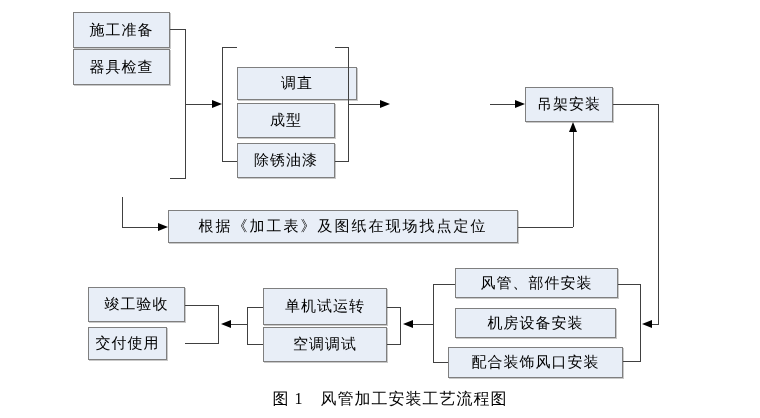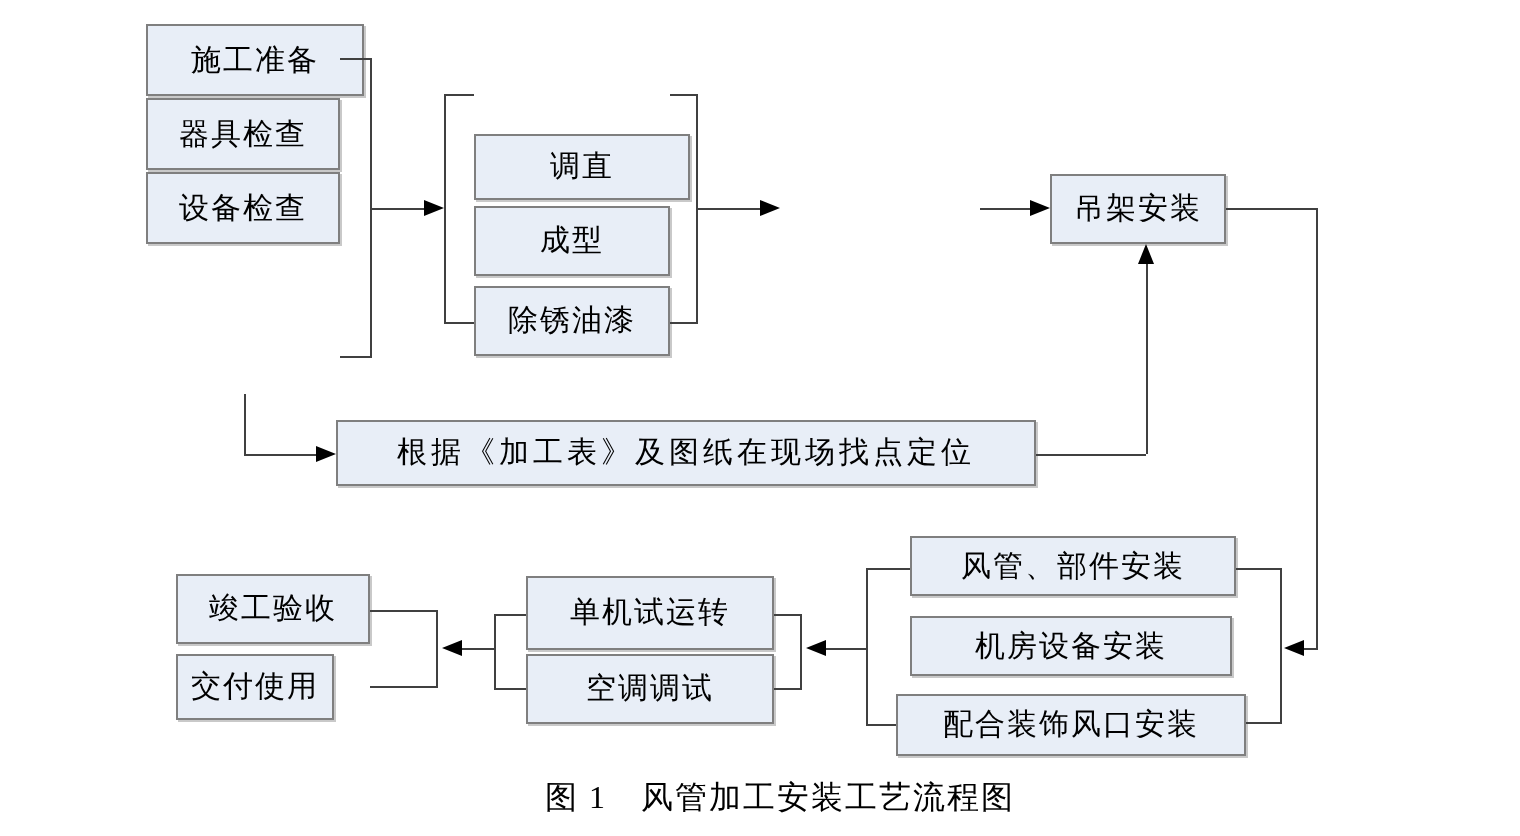--- a/index.html
+++ b/index.html
@@ -26,25 +26,24 @@
   .caption{
     position:absolute;left:20px;right:0;top:389px;text-align:center;
     font-size:16px;letter-spacing:1px;
   }
 </style>
 </head>
 <body>
 
 <div id="canvas">
 
-  <div class="box" style="left:73px;top:12px;width:109px;height:36px">施工准备</div>
+  <div class="box" style="left:73px;top:12px;width:97px;height:36px">施工准备</div>
   <div class="box" style="left:73px;top:49px;width:97px;height:36px">器具检查</div>
-  <div class="box" style="left:73px;top:86px;width:97px;height:36px">设备检查</div>
 
-  <div class="box" style="left:237px;top:67px;width:108px;height:33px">调直</div>
+  <div class="box" style="left:237px;top:67px;width:120px;height:33px">调直</div>
   <div class="box" style="left:237px;top:103px;width:98px;height:35px">成型</div>
   <div class="box" style="left:237px;top:143px;width:98px;height:35px">除锈油漆</div>
 
   <div class="box" style="left:525px;top:87px;width:88px;height:35px">吊架安装</div>
 
   <div class="box wide" style="left:168px;top:210px;width:350px;height:33px">根据《加工表》及图纸在现场找点定位</div>
 
   <div class="box" style="left:455px;top:268px;width:163px;height:30px">风管、部件安装</div>
   <div class="box" style="left:455px;top:308px;width:161px;height:30px">机房设备安装</div>
   <div class="box" style="left:448px;top:347px;width:175px;height:31px">配合装饰风口安装</div>

